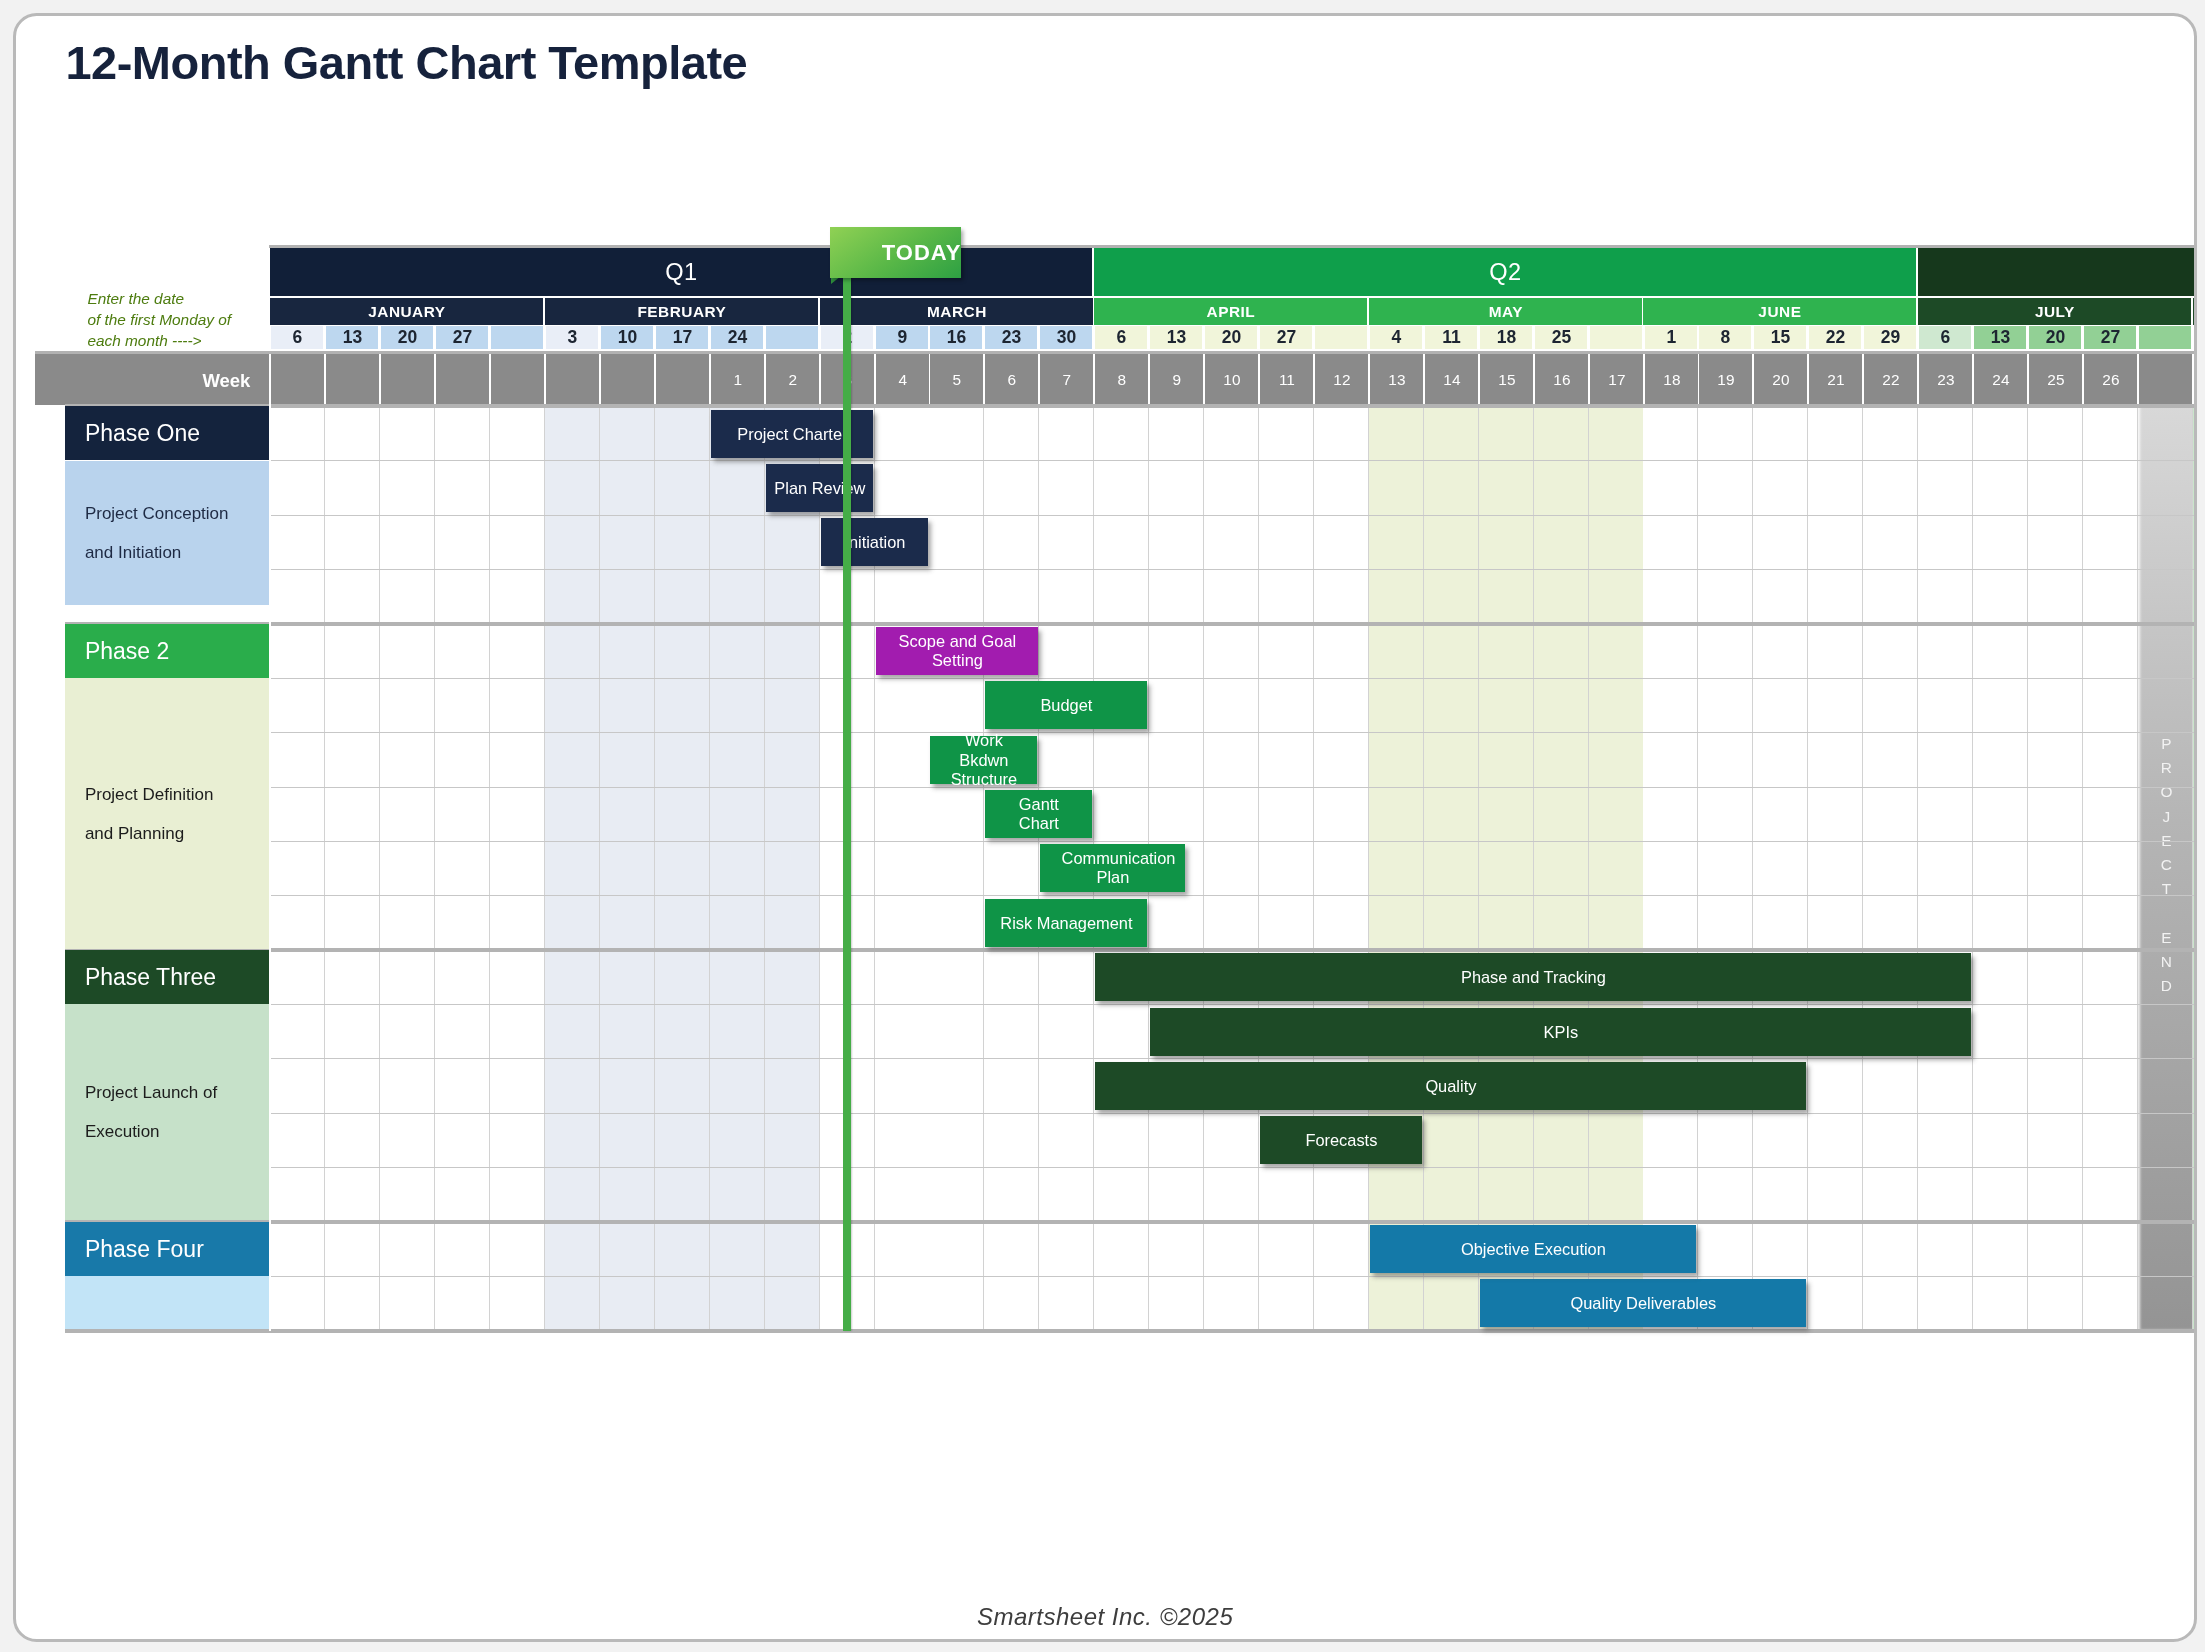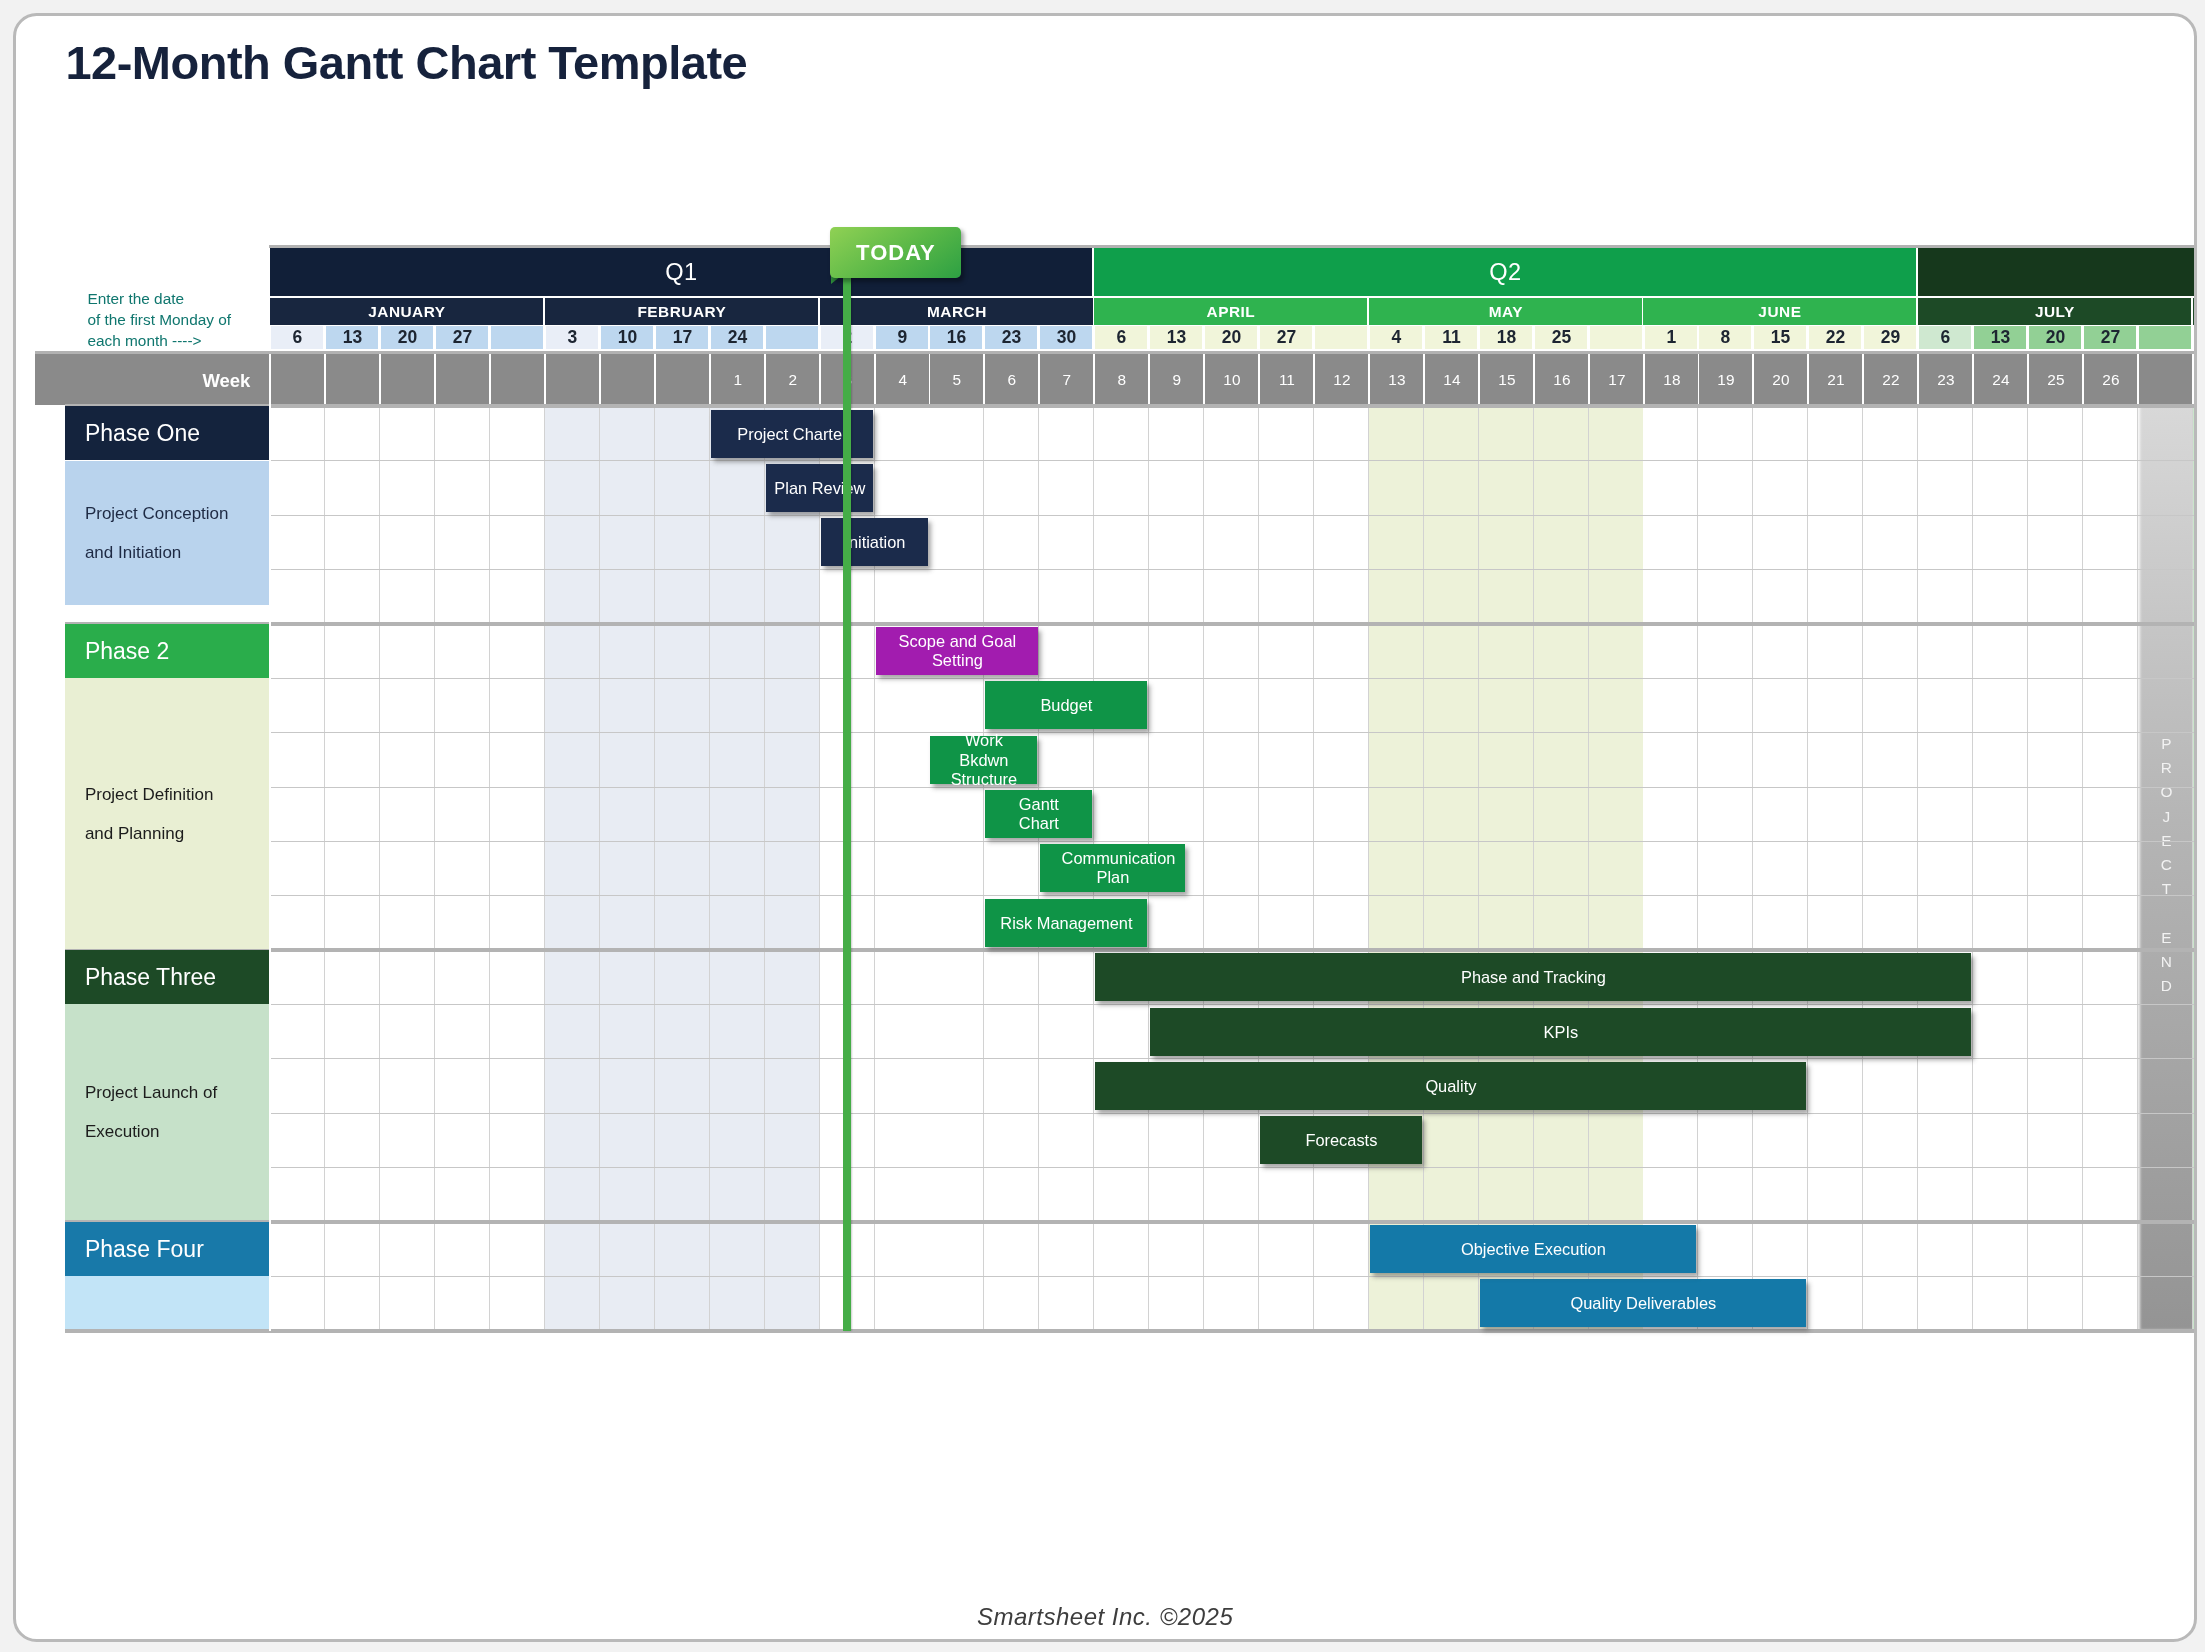--- a/index.html
+++ b/index.html
@@ -9,21 +9,21 @@
     position:absolute; left:13.4px; top:13.4px; right:8.2px; bottom:11.3px;
     background:#ffffff; border:3.6px solid #b9b9b9; border-radius:23.6px;
     overflow:hidden;
   }
   .title {
     position:absolute; left:49px; top:18.5px;
     font-size:47px; font-weight:700; color:#16223c; letter-spacing:-0.5px;
   }
   .note {
     position:absolute; left:71px; top:273px;
-    font-size:15.4px; color:#0f766e; line-height:20.6px;
+    font-size:15.4px; font-style:italic; color:#4d7c0f; line-height:20.6px;
   }
   .chart { position:absolute; inset:0; }
   .abs { position:absolute; }
   .qcell { display:flex; align-items:center; justify-content:center;
     color:#ffffff; font-size:23.6px; letter-spacing:0.5px; }
   .mcell { display:flex; align-items:center; justify-content:center;
     color:#ffffff; font-size:15.4px; font-weight:700; letter-spacing:0.5px; }
   .dcell { display:flex; align-items:center; justify-content:center;
     font-size:17.5px; font-weight:700; color:#1d2531; }
   .wcell { display:flex; align-items:center; justify-content:center;
@@ -37,22 +37,22 @@
   .bar { position:absolute; display:flex; align-items:center; justify-content:center;
     color:#ffffff; font-size:16.4px; line-height:19.5px; text-align:center;
     box-shadow:3.1px 3.6px 4.6px rgba(60,60,60,0.45); z-index:4; padding:0 4.1px; }
   .today-line {
     position:absolute; left:827px; top:256px; width:7.7px; height:1059px;
     background:#45ad47; z-index:6; box-shadow:1px 0 1.5px rgba(0,0,0,0.2);
   }
   .today-badge {
     position:absolute; left:814px; top:211px; width:131px; height:51px;
     background:linear-gradient(145deg,#90d154 0%,#58b747 55%,#2da043 100%);
-    border-radius:5px; z-index:7;
-    display:flex; align-items:center; justify-content:center;
+    border-radius:0; z-index:7;
+    display:flex; align-items:center; justify-content:flex-end;
     color:#ffffff; font-size:22px; font-weight:700; letter-spacing:1px;
     box-shadow:2.6px 3.1px 4.1px rgba(0,0,0,0.35);
   }
   .today-fold { position:absolute; left:815px; top:260px; width:0; height:0;
     border-top:8.2px solid #2e8c3b; border-right:10.3px solid transparent; z-index:6; }
   .projend { display:flex; align-items:center; justify-content:center;
     writing-mode:vertical-rl; text-orientation:upright;
     color:#f2f2f2; font-size:15.4px; letter-spacing:7.2px; white-space:pre; z-index:2; }
   .footer {
     position:absolute; left:0; right:0; top:1587px; text-align:center;

